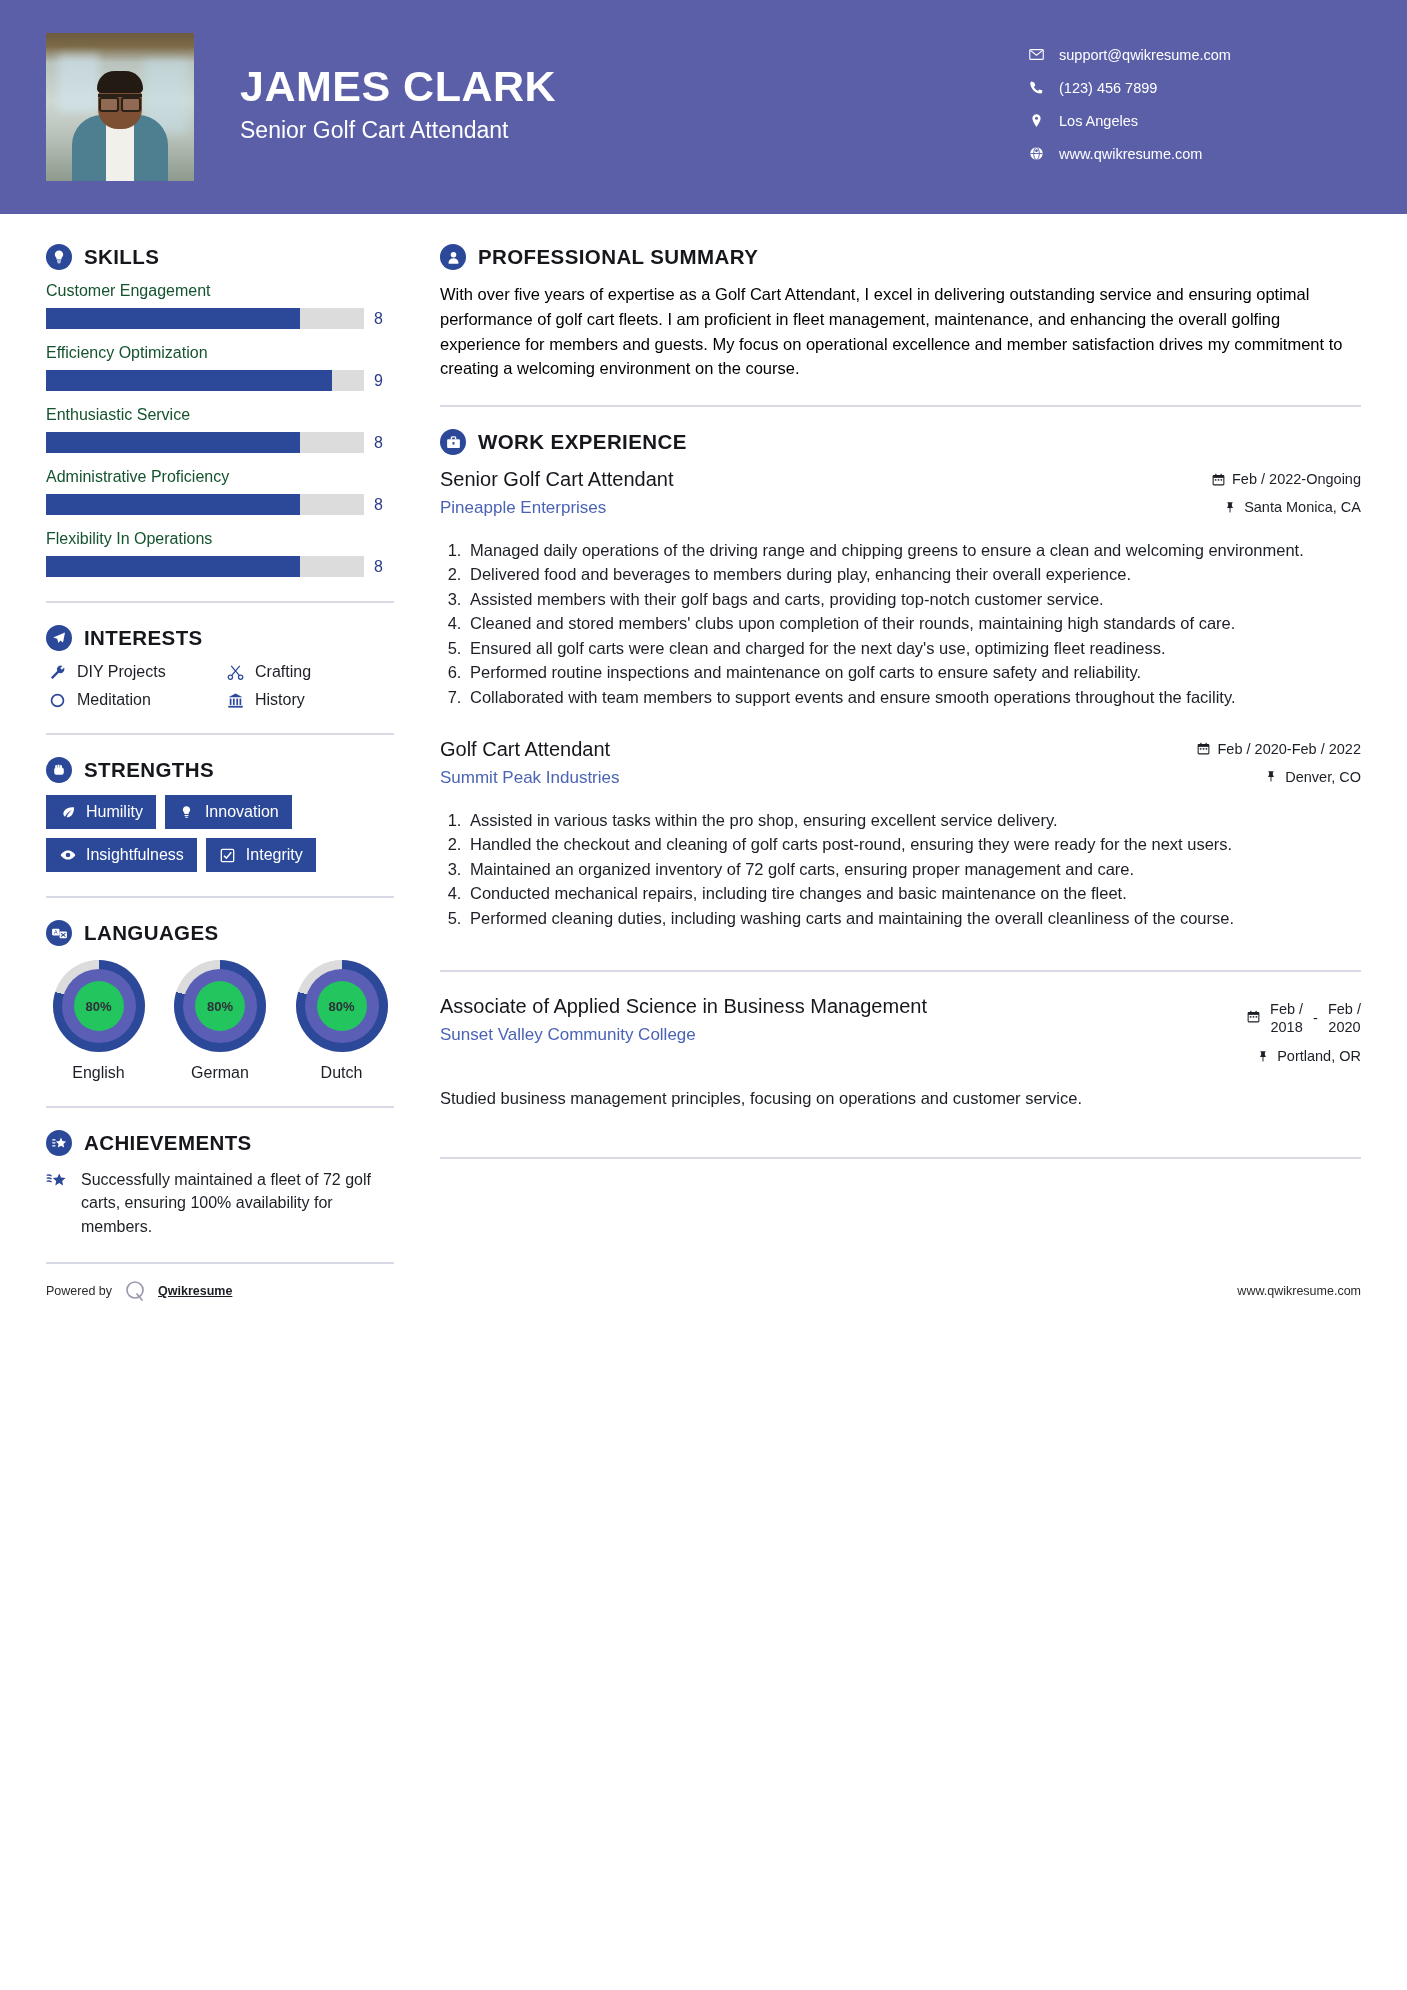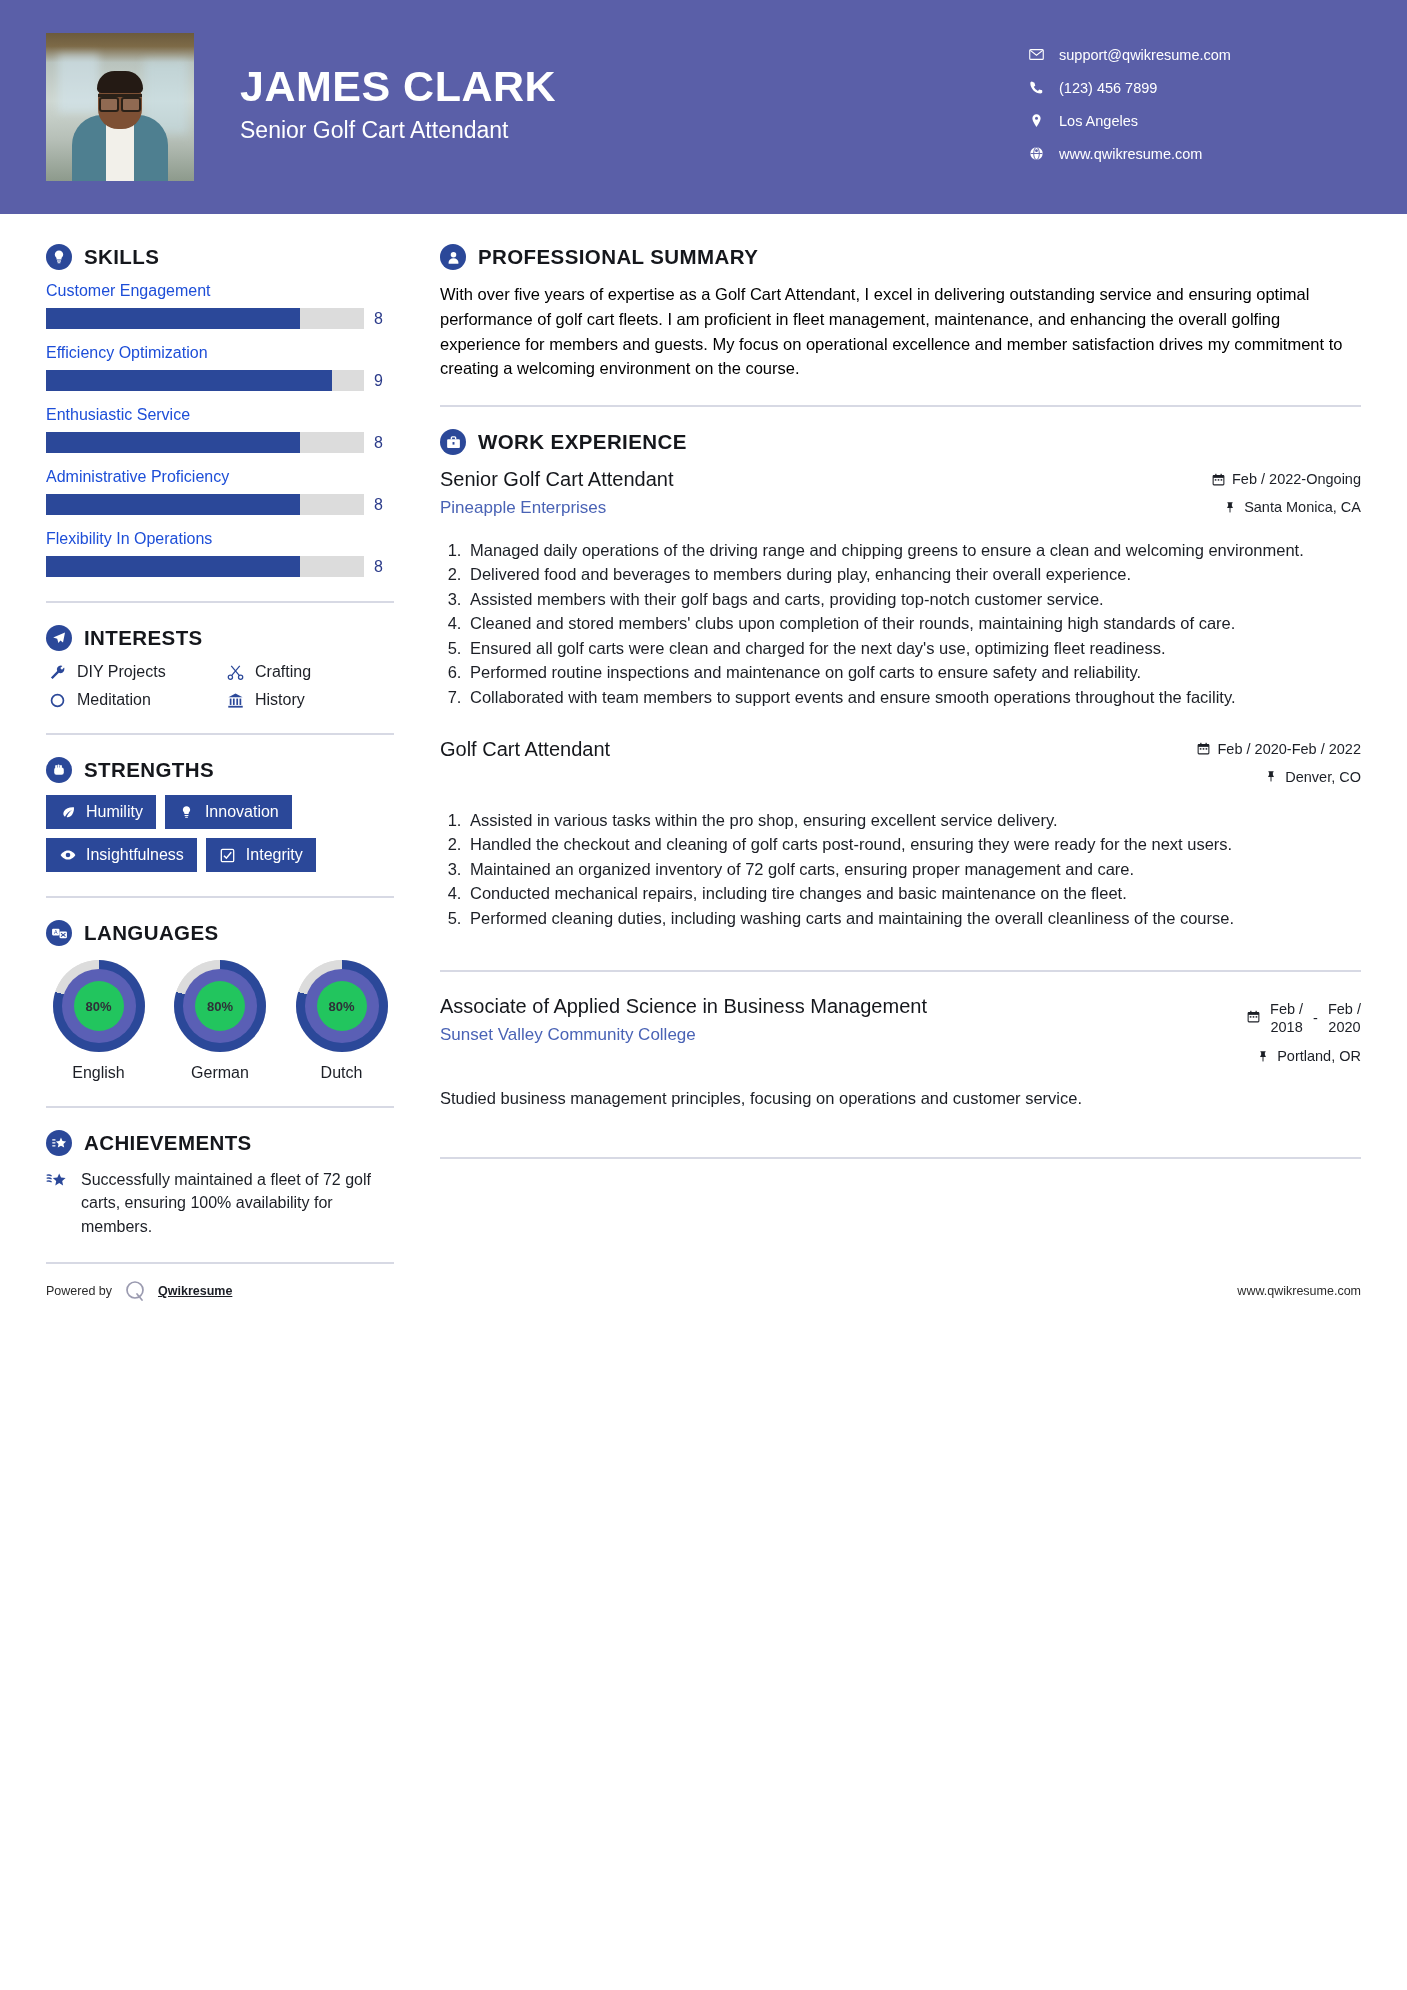--- a/index.html
+++ b/index.html
@@ -196,21 +196,21 @@
   .divider {
     height: 2px;
     background: #d7d9e4;
     margin: 24px 0 22px 0;
   }
 
   
   .skill { margin-bottom: 15px; }
   .skill-name {
     font-size: 16px;
-    color: #1d4ed8;
+    color: #14532d;
     margin-bottom: 8px;
   }
   .skill-bar-row {
     display: flex;
     align-items: center;
     gap: 10px;
   }
   .skill-track {
     flex: 1;
     height: 21px;
@@ -845,20 +845,21 @@
             <li>Ensured all golf carts were clean and charged for the next day's use, optimizing fleet readiness.</li>
             <li>Performed routine inspections and maintenance on golf carts to ensure safety and reliability.</li>
             <li>Collaborated with team members to support events and ensure smooth operations throughout the facility.</li>
           </ol>
         </div>
 
         <div class="job" style="margin-top:28px;">
           <div class="job-top">
             <div class="job-left">
               <div class="job-role">Golf Cart Attendant</div>
+              <div class="job-company">Summit Peak Industries</div>
             </div>
             <div class="job-meta">
               <div class="meta-row">
                 <span class="mi">
                   <svg width="13" height="13" viewBox="0 0 16 16">
                       <rect x="1.4" y="3" width="13.2" height="11.6" rx="1" fill="none" stroke="#1c1f26" stroke-width="1.3"></rect>
                       <rect x="1.4" y="3" width="13.2" height="3" fill="#1c1f26"></rect>
                       <rect x="4" y="1" width="1.5" height="3" fill="#1c1f26"></rect>
                       <rect x="10.5" y="1" width="1.5" height="3" fill="#1c1f26"></rect>
                       <rect x="3.4" y="7.6" width="2" height="1.8" fill="#1c1f26"></rect>

